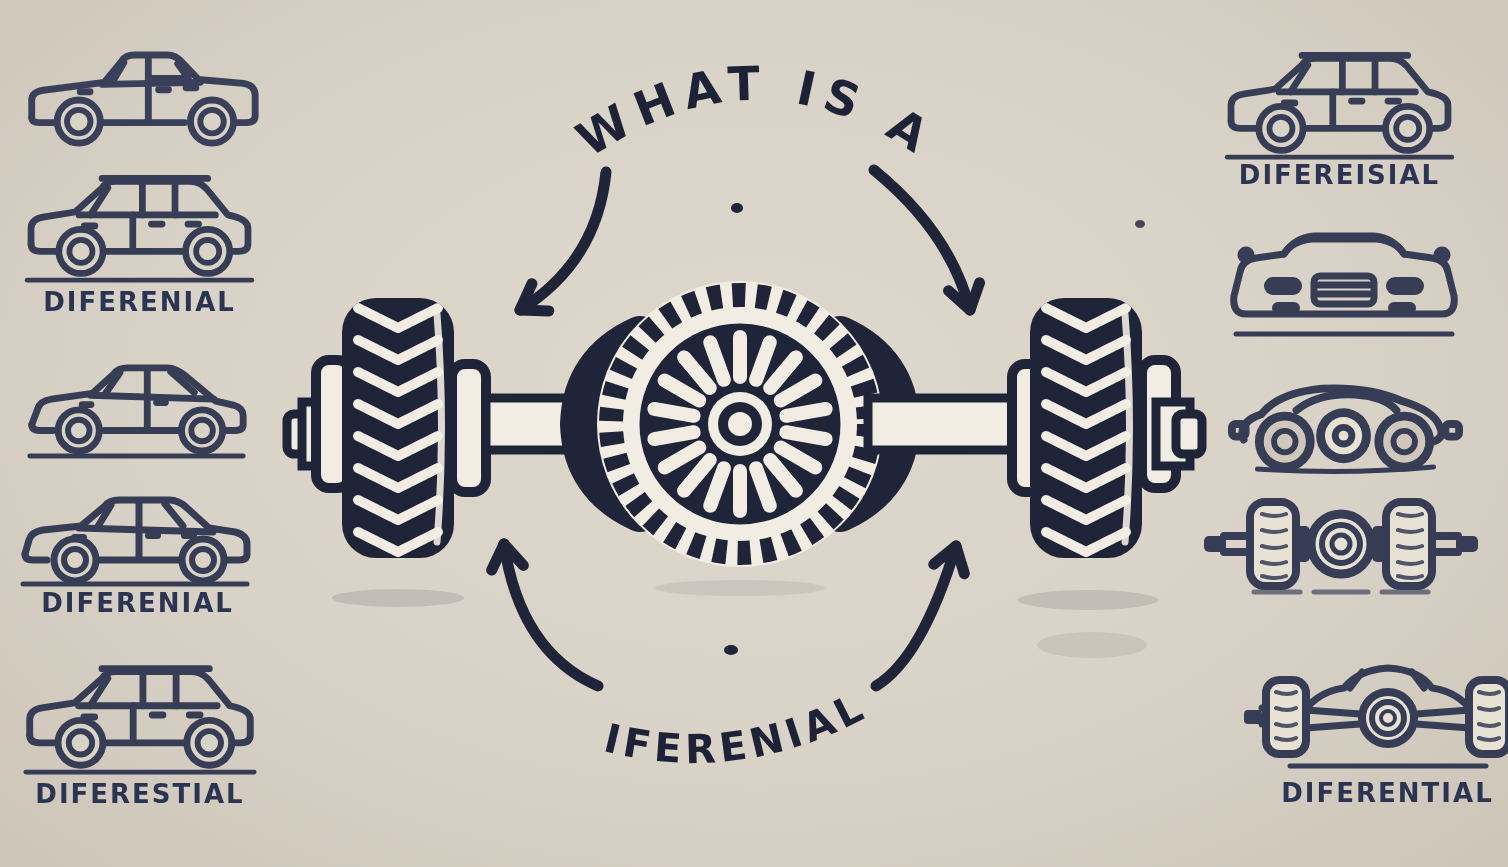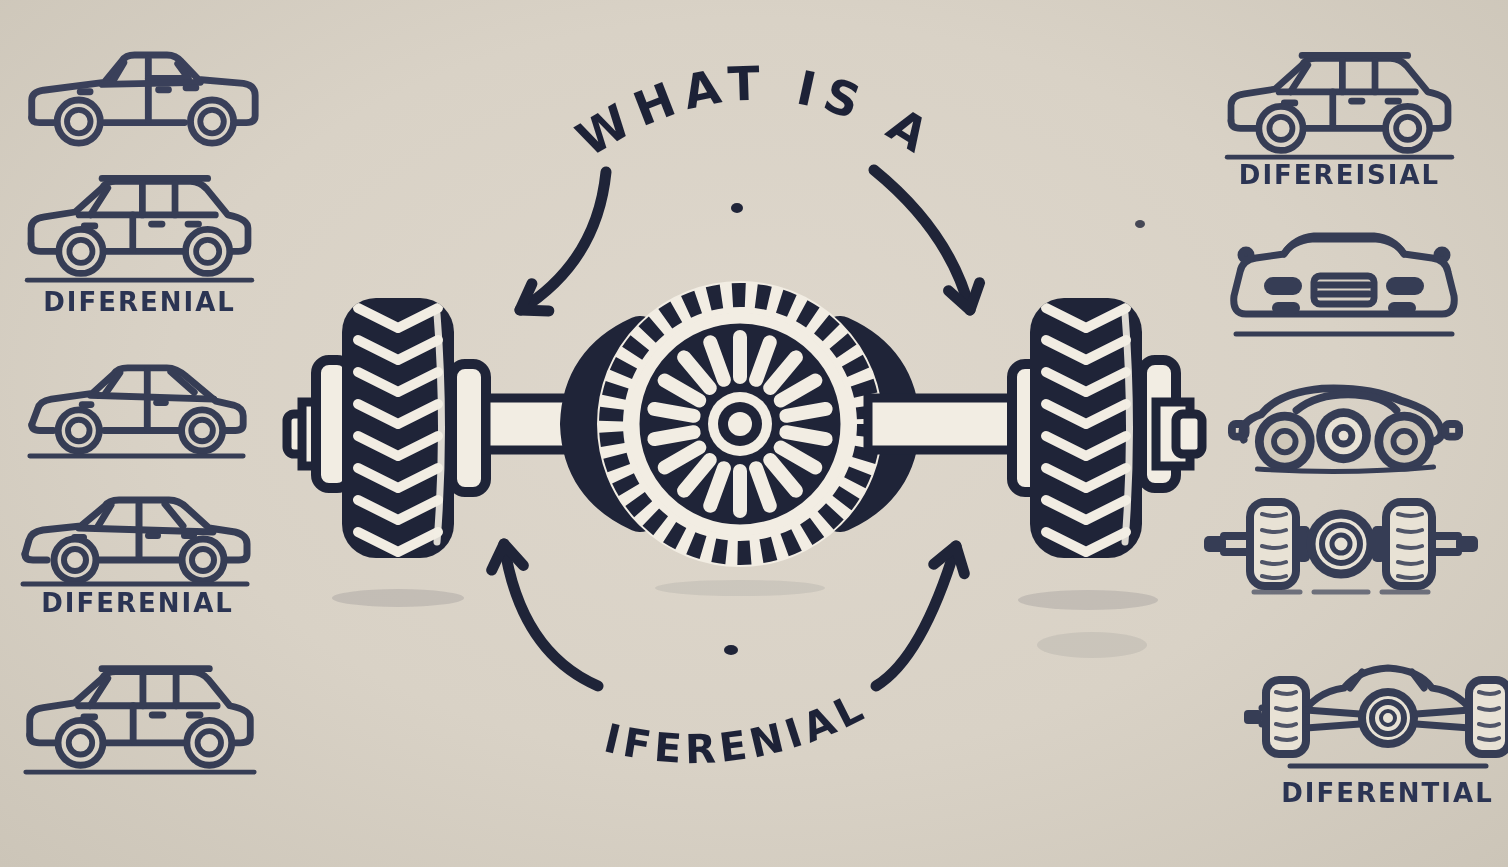--- a/index.html
+++ b/index.html
@@ -136,20 +136,21 @@
         <path d="M8 102 L232 102" stroke-width="5"></path>
       </g>
     </svg>
     <div class="fig-label" style="top:106px;">DIFERENIAL</div>
   </div>
 
   <div class="fig" style="left:15px;top:655px;width:250px;height:122px;">
     <svg viewBox="0 0 250 125">
         <use href="#suv-side"></use>
       </svg>
+    <div class="fig-label" style="top:124px;">DIFERESTIAL</div>
   </div>
 
   <div class="fig" style="left:1212px;top:42px;width:255px;height:120px;">
     <svg viewBox="0 0 250 125">
         <use href="#suv-side"></use>
       </svg>
     <div class="fig-label" style="top:118px;">DIFEREISIAL</div>
   </div>
 
   <div class="fig" style="left:1222px;top:222px;width:245px;height:120px;">

